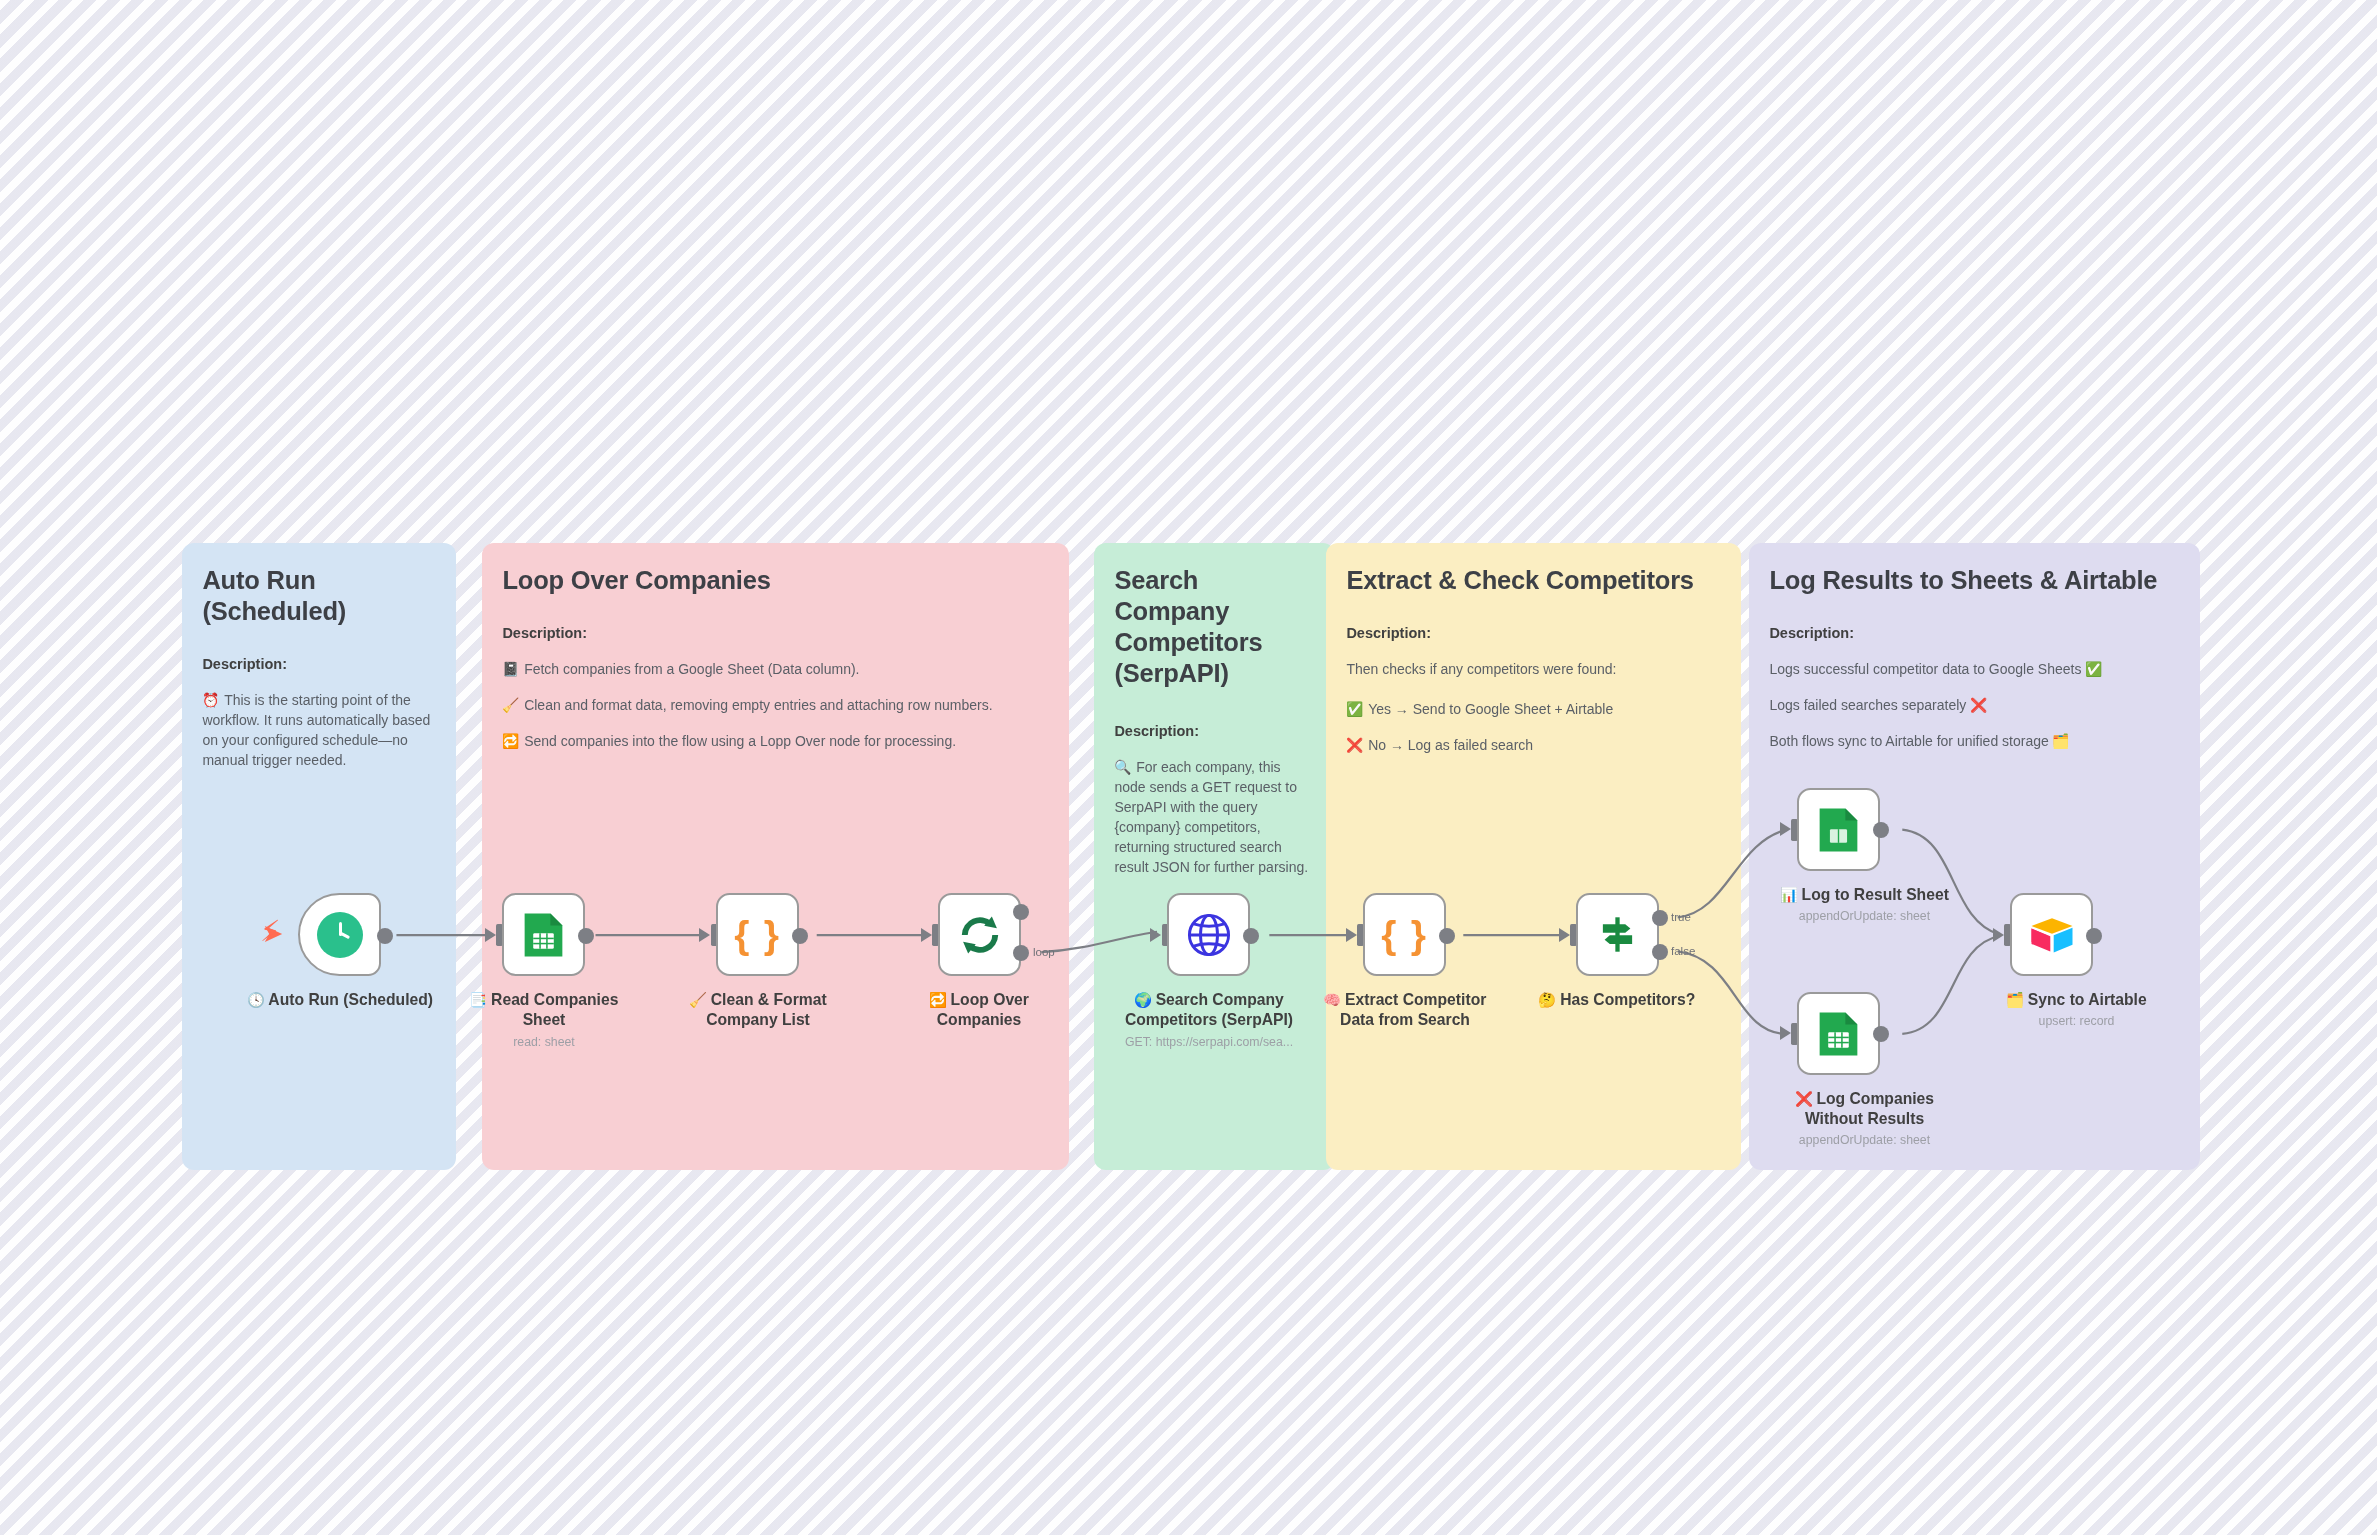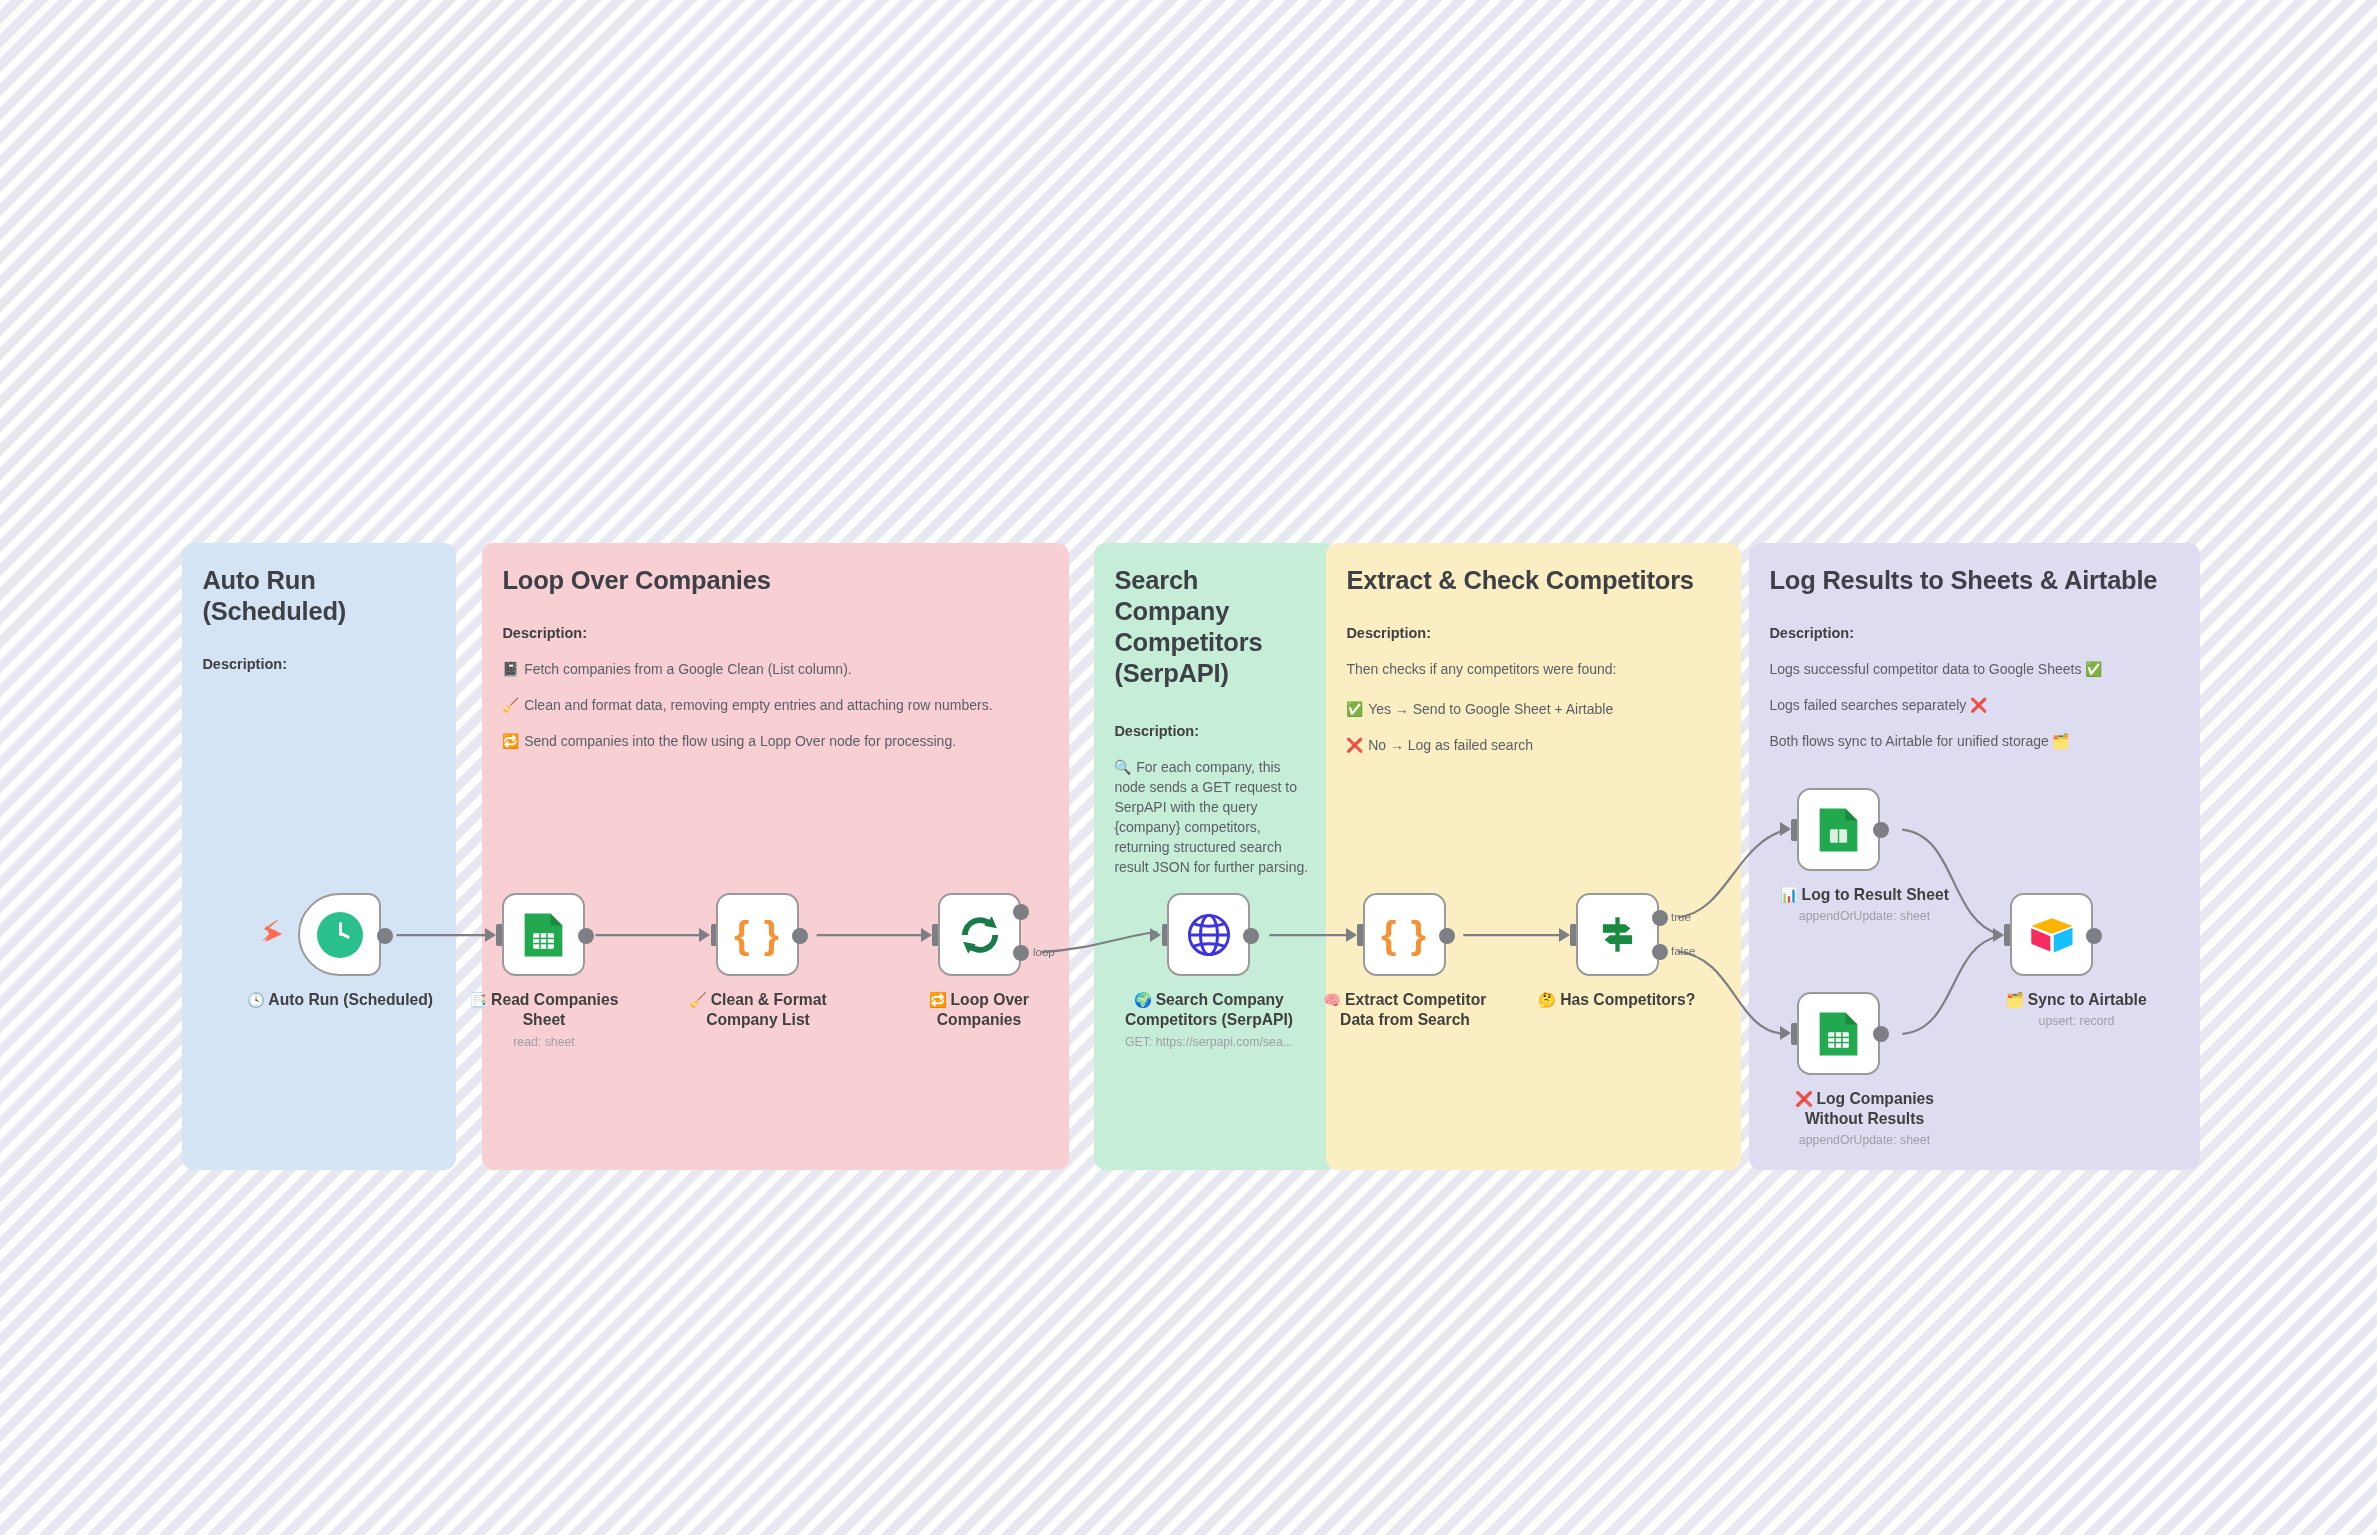--- a/index.html
+++ b/index.html
@@ -50,26 +50,27 @@
   .ic-braces{font-size:39px;font-weight:bold;color:#f59233;font-family:"Liberation Sans",sans-serif;letter-spacing:1.7px;}
 </style>
 </head>
 <body>
 
 <div class="canvas">
 
   <div class="panel p-blue" style="left:182px;top:543px;width:274px;height:627px;">
     <div class="panel-title">Auto Run (Scheduled)</div>
     <div class="panel-desc-label">Description:</div>
+    <p class="panel-p"><span class="em">⏰</span><span>This is the starting point of the workflow. It runs automatically based on your configured schedule—no manual trigger needed.</span></p>
   </div>
 
   <div class="panel p-pink" style="left:482px;top:543px;width:587px;height:627px;">
     <div class="panel-title">Loop Over Companies</div>
     <div class="panel-desc-label">Description:</div>
-    <p class="panel-p"><span class="em">📓</span><span>Fetch companies from a Google Clean (List column).</span></p>
+    <p class="panel-p"><span class="em">📓</span><span>Fetch companies from a Google Sheet (Data column).</span></p>
     <p class="panel-p"><span class="em">🧹</span><span>Clean and format data, removing empty entries and attaching row numbers.</span></p>
     <p class="panel-p"><span class="em">🔁</span><span>Send companies into the flow using a Lopp Over node for processing.</span></p>
   </div>
 
   <div class="panel p-green" style="left:1094px;top:543px;width:241px;height:627px;">
     <div class="panel-title" style="margin-bottom:34px;">Search Company Competitors (SerpAPI)</div>
     <div class="panel-desc-label">Description:</div>
     <p class="panel-p"><span class="em">🔍</span><span>For each company, this node sends a GET request to SerpAPI with the query {company} competitors, returning structured search result JSON for further parsing.</span></p>
   </div>
 

